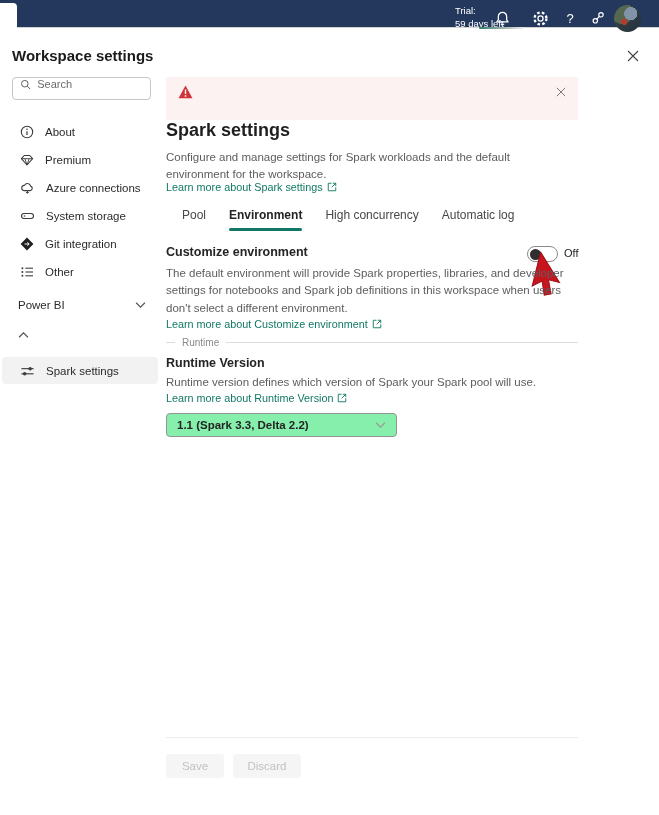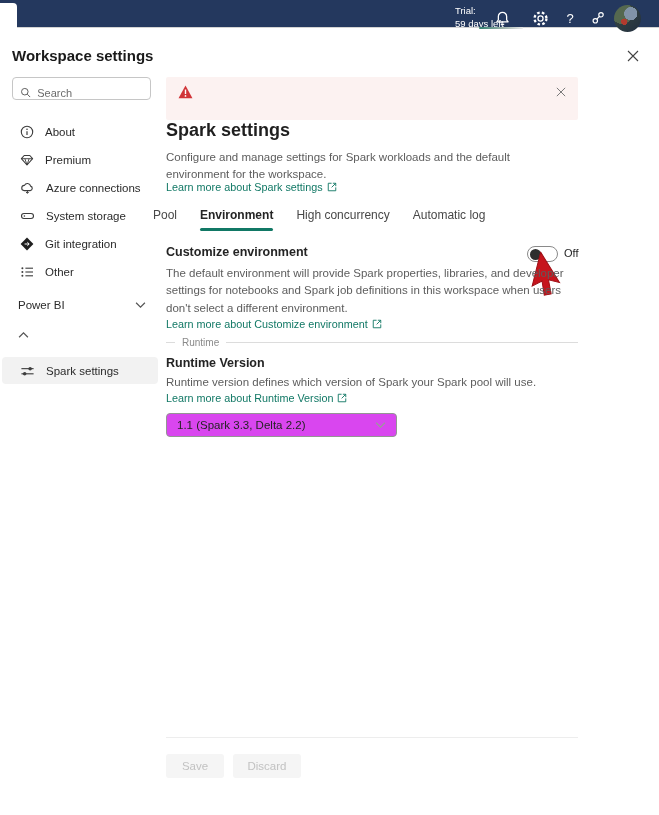--- a/index.html
+++ b/index.html
@@ -28,21 +28,21 @@
               radial-gradient(circle at 30% 30%, #55684f 0 40%, rgba(0,0,0,0) 41%),
               linear-gradient(135deg,#3c4b42,#222f40); }
 
   
   .dialog-title { position:absolute; left:12px; top:47px; font-size:15px; font-weight:700; color:#1a1a1a; }
   .close-btn { position:absolute; left:622px; top:45px; width:22px; height:22px; background:none; border:none;
                display:flex; align-items:center; justify-content:center; cursor:pointer; color:#424242; }
 
   
   .search-box { position:absolute; left:12px; top:77px; width:139px; height:23px;
-                border:1px solid #c6c6c6; border-radius:4px; display:flex; align-items:flex-end;
+                border:1px solid #c6c6c6; border-radius:4px; display:flex; align-items:flex-start;
                 padding:0 7px; gap:6px; background:#fff; }
   .search-box input { border:none; outline:none; width:100%; font-size:11px; color:#333;
                       font-family:"Liberation Sans",sans-serif; background:transparent; }
   .search-box input::placeholder { color:#6b6b6b; }
 
   .nav-item { position:absolute; left:10px; width:142px; height:26px; display:flex; align-items:center;
               gap:11px; padding-left:10px; font-size:11.5px; color:#2b2b2b; cursor:pointer; border-radius:4px; }
   .nav-item svg { flex:0 0 auto; }
 
   .group-row { position:absolute; left:10px; width:142px; display:flex; align-items:flex-start;
@@ -69,21 +69,21 @@
   
   .main-title { position:absolute; left:166px; top:120px; font-size:18px; font-weight:700; color:#1f1f1f; }
   .body-text { font-size:11.5px; color:#5d5d5d; line-height:1.5; }
   .main-desc { position:absolute; left:166px; top:149px; width:404px; }
   .link-row { position:absolute; display:flex; align-items:center; gap:4px; color:#117865;
               font-size:10.8px; text-decoration:none; cursor:pointer; }
   .link1 { left:166px; top:181px; }
   .link2 { left:166px; top:318px; }
   .link3 { left:166px; top:392px; }
 
-  .tabs { position:absolute; left:153px; top:208px; display:flex; gap:23px; }
+  .tabs { position:absolute; left:182px; top:208px; display:flex; gap:23px; }
   .tab { position:relative; font-size:12px; color:#484848; padding-bottom:9px; cursor:pointer; }
   .tab.active { font-weight:700; color:#242424;text-align:right; }
   .tab.active::after { content:""; position:absolute; left:0; right:0; bottom:0; height:3px;
                        background:#117865; border-radius:2px; }
 
   .sec-title { position:absolute; font-size:12.5px; font-weight:700; color:#242424; }
   .customize-title { left:166px; top:245px; }
   .customize-desc { position:absolute; left:166px; top:265px; width:414px; }
 
   .toggle { position:absolute; left:527px; top:246px; width:31px; height:16px; border:1px solid #8a8a8a;
@@ -96,22 +96,22 @@
 
   .runtime-divider { position:absolute; left:166px; top:337px; width:412px; display:flex;
                      align-items:center; gap:7px; font-size:10px; color:#8a8a8a; }
   .runtime-divider .dash { width:9px; height:1px; background:#dcdcdc; }
   .runtime-divider .line { flex:1; height:1px; background:#dcdcdc; }
 
   .runtime-title { left:166px; top:356px; }
   .runtime-desc { position:absolute; left:166px; top:374px; width:414px; }
 
   .dropdown { position:absolute; left:166px; top:413px; width:231px; height:24px; border:1px solid #949494;
-              border-radius:4px; background:#d946ef; display:flex; align-items:center; justify-content:space-between;
-              padding:0 10px; font-size:11.5px; color:#242424; cursor:pointer; }
+              border-radius:4px; background:#86efac; display:flex; align-items:center; justify-content:space-between;
+              padding:0 10px; font-size:11.5px; color:#242424; cursor:pointer;font-weight:bold; }
 
   .footer-divider { position:absolute; left:166px; top:737px; width:412px; height:1px; background:#ededed; }
   .btn-disabled { position:absolute; top:754px; height:24px; background:#f5f5f5; border:none;
                   border-radius:3px; font-size:11.5px; color:#c2c2c2;
                   font-family:"Liberation Sans",sans-serif; }
   .save-btn { left:166px; width:58px; }
   .discard-btn { left:233px; width:68px; }
 </style>
 </head>
 <body>

